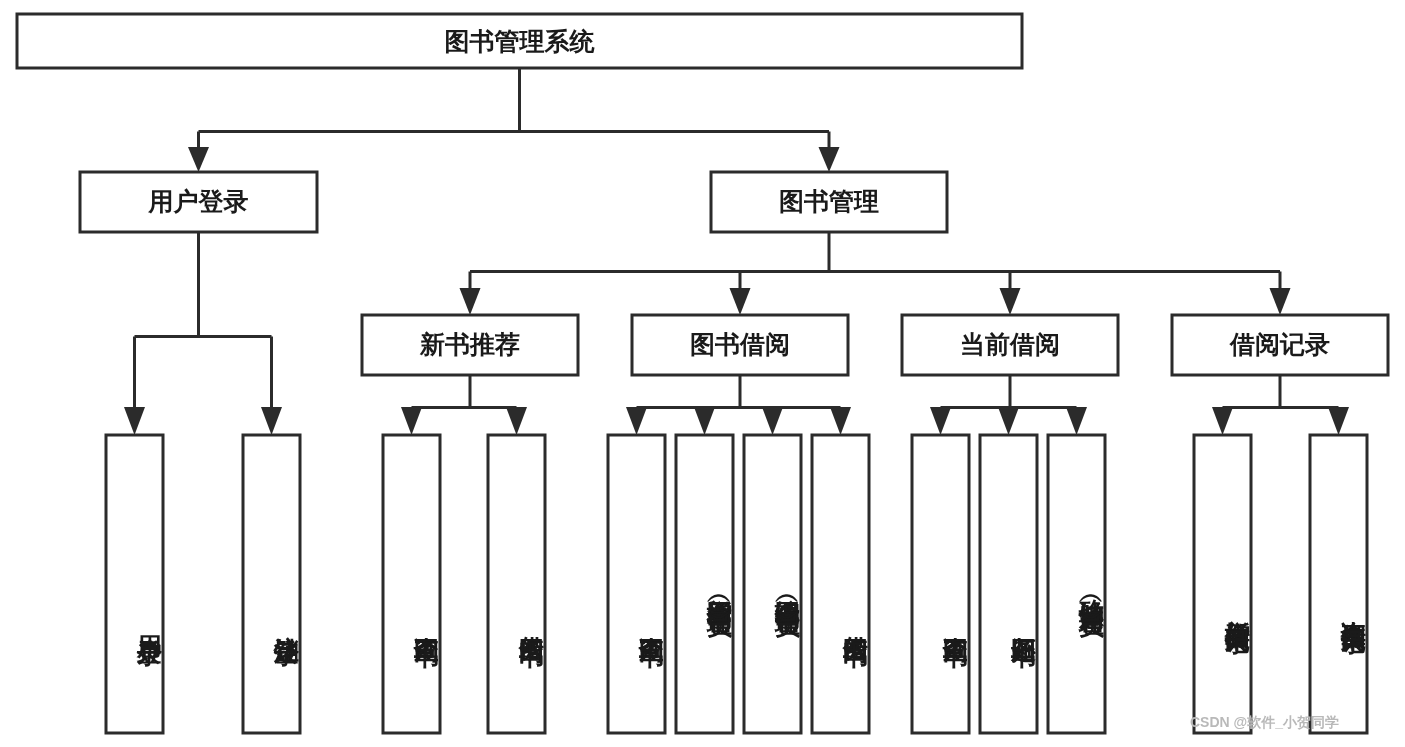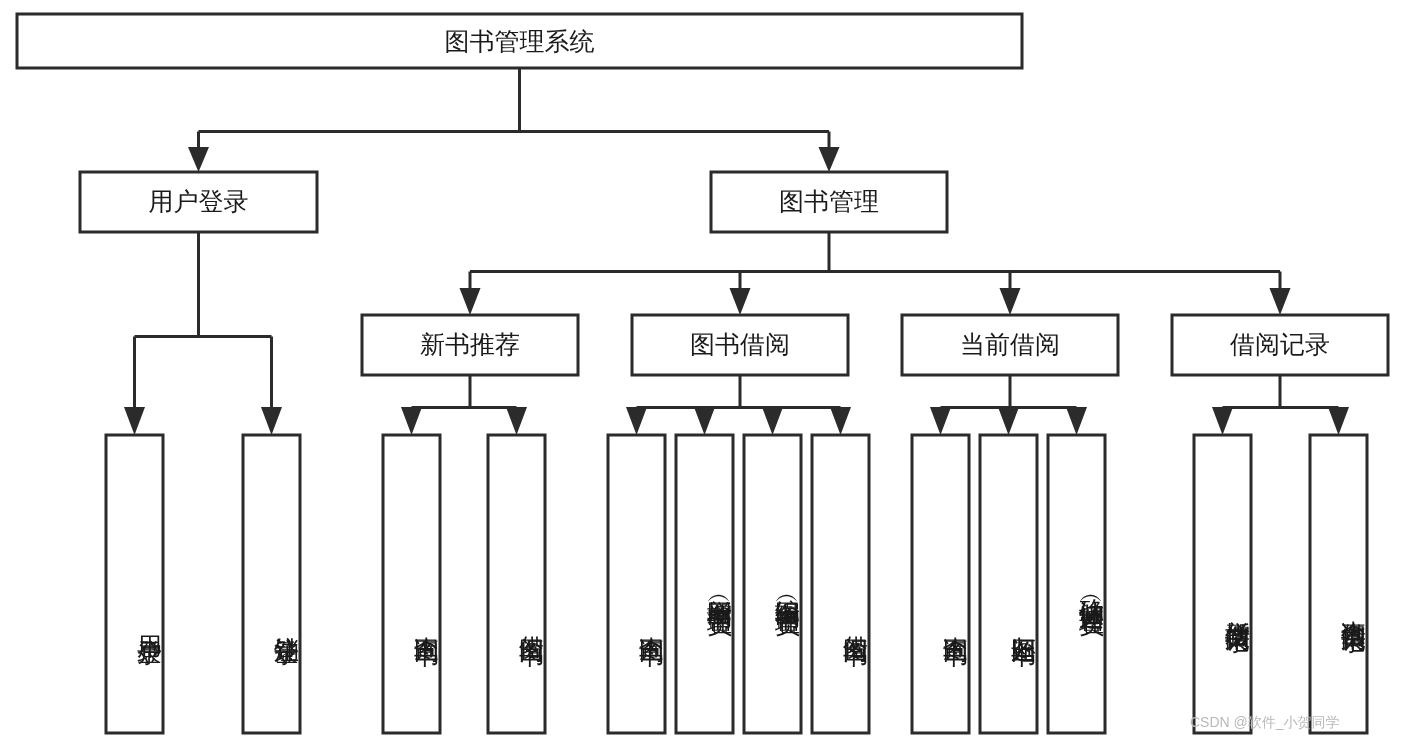--- a/index.html
+++ b/index.html
@@ -9,20 +9,21 @@
   }
   body {
     font-family: "Liberation Sans", "DejaVu Sans", sans-serif;
   }
   #diagram-root {
     position: relative;
     width: 1405px;
     height: 747px;
     background: #ffffff;
     overflow: hidden;
+    font-weight: bold;
   }
   svg.diagram-svg {
     position: absolute;
     left: 0;
     top: 0;
     width: 1405px;
     height: 747px;
     display: block;
   }
   .node-box {

